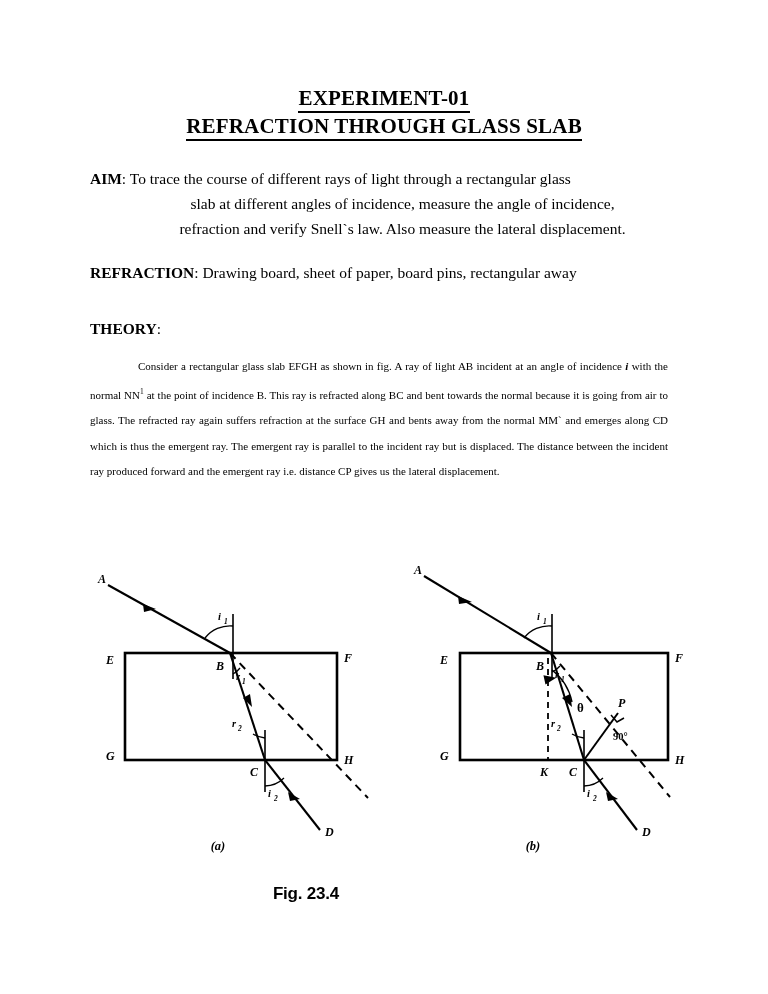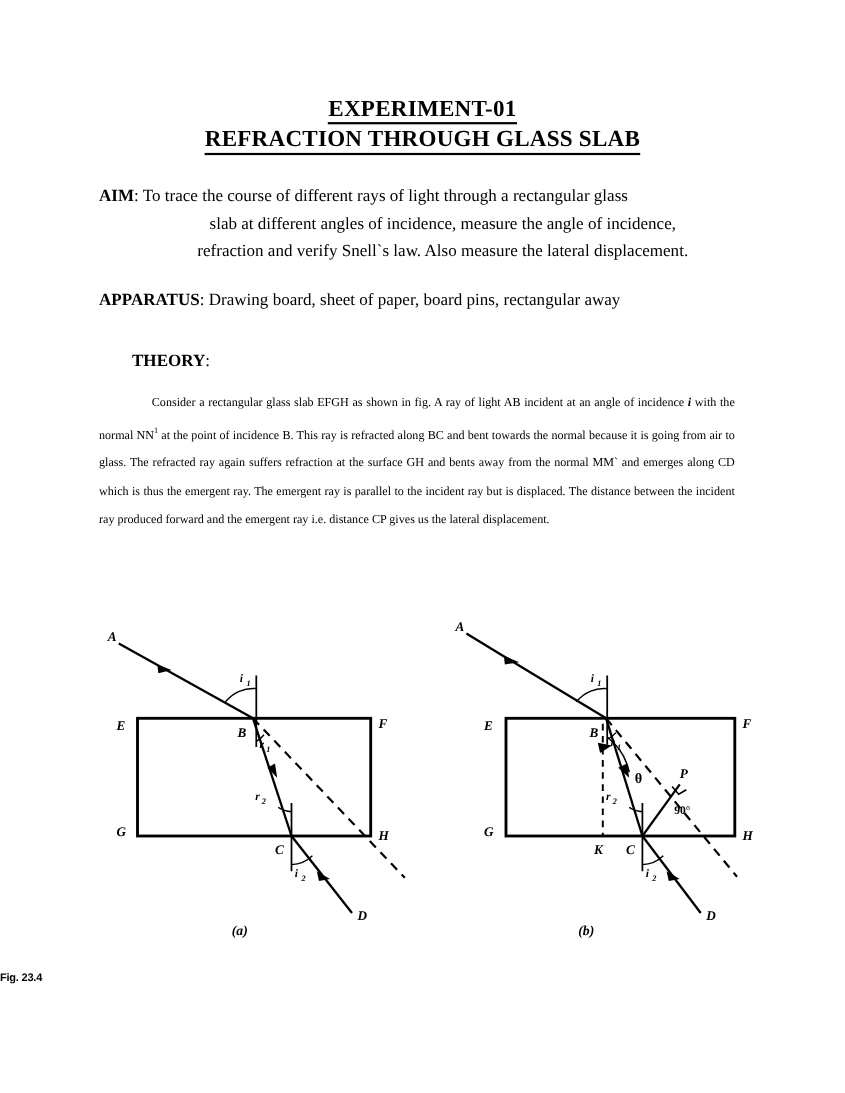--- a/index.html
+++ b/index.html
@@ -79,21 +79,20 @@
     display: block;
     padding-left: 118px;
   }
 
   .theory-label {
     position: absolute;
     left: 90px;
     top: 320px;
     font-size: 15.5px;
     font-weight: bold;
-    margin-left: 30px;
   }
   .theory-label .plain { font-weight: normal; }
 
   .theory-para {
     position: absolute;
     left: 90px;
     top: 354px;
     width: 578px;
     font-size: 11px;
     line-height: 25.4px;
@@ -112,24 +111,24 @@
     height: 350px;
   }
   .figure svg {
     display: block;
   }
   .fig-caption {
     position: absolute;
     left: 0;
     top: 332px;
     width: 612px;
-    text-align: left;
+    text-align: center;
     font-family: "Liberation Sans", sans-serif;
     font-weight: bold;
-    font-size: 10px;
+    font-size: 17px;
     letter-spacing: -0.2px;
   }
   .sub-caption {
     font-family: "Liberation Serif", serif;
     font-style: italic;
     font-weight: bold;
     font-size: 12.5px;
   }
   .diag-label {
     font-family: "Liberation Serif", serif;
@@ -165,21 +164,21 @@
     <div class="title-line"><span>REFRACTION THROUGH GLASS SLAB</span></div>
   </div>
 
   <div class="aim-block">
     <span class="hang"><b class="lbl">AIM</b><span>:</span> <span>To trace the course of different rays of light through a rectangular glass</span></span>
     <span class="cont">slab at different angles of incidence, measure the angle of incidence,</span>
     <span class="cont">refraction and verify Snell`s law. Also measure the lateral displacement.</span>
   </div>
 
   <div class="apparatus-block">
-    <span class="hang"><b class="lbl">APPARATUS</b><span>:</span> <span>Drawing board, sheet of paper, board pins, rectangular away</span></span>
+    <span class="hang"><b class="lbl">REFRACTION</b><span>:</span> <span>Drawing board, sheet of paper, board pins, rectangular away</span></span>
   </div>
 
   <div class="theory-label"><span>THEORY</span><span class="plain">:</span></div>
 
   <div class="theory-para"><span>Consider a rectangular glass slab EFGH as shown in fig. A ray of light AB incident at an angle of incidence </span><i class="ital">i</i><span> with the normal NN</span><sup class="sup1">1</sup><span> at the point of incidence B. This ray is refracted along BC and bent towards the normal because it is going from air to glass. The refracted ray again suffers refraction at the surface GH and bents away from the normal MM` and emerges along CD which is thus the emergent ray. The emergent ray is parallel to the incident ray but is displaced. The distance between the incident ray produced forward and the emergent ray i.e. distance CP gives us the lateral displacement.</span></div>
 
   <div class="figure">
 
     <svg width="768" height="350" viewBox="0 0 768 350">
 

